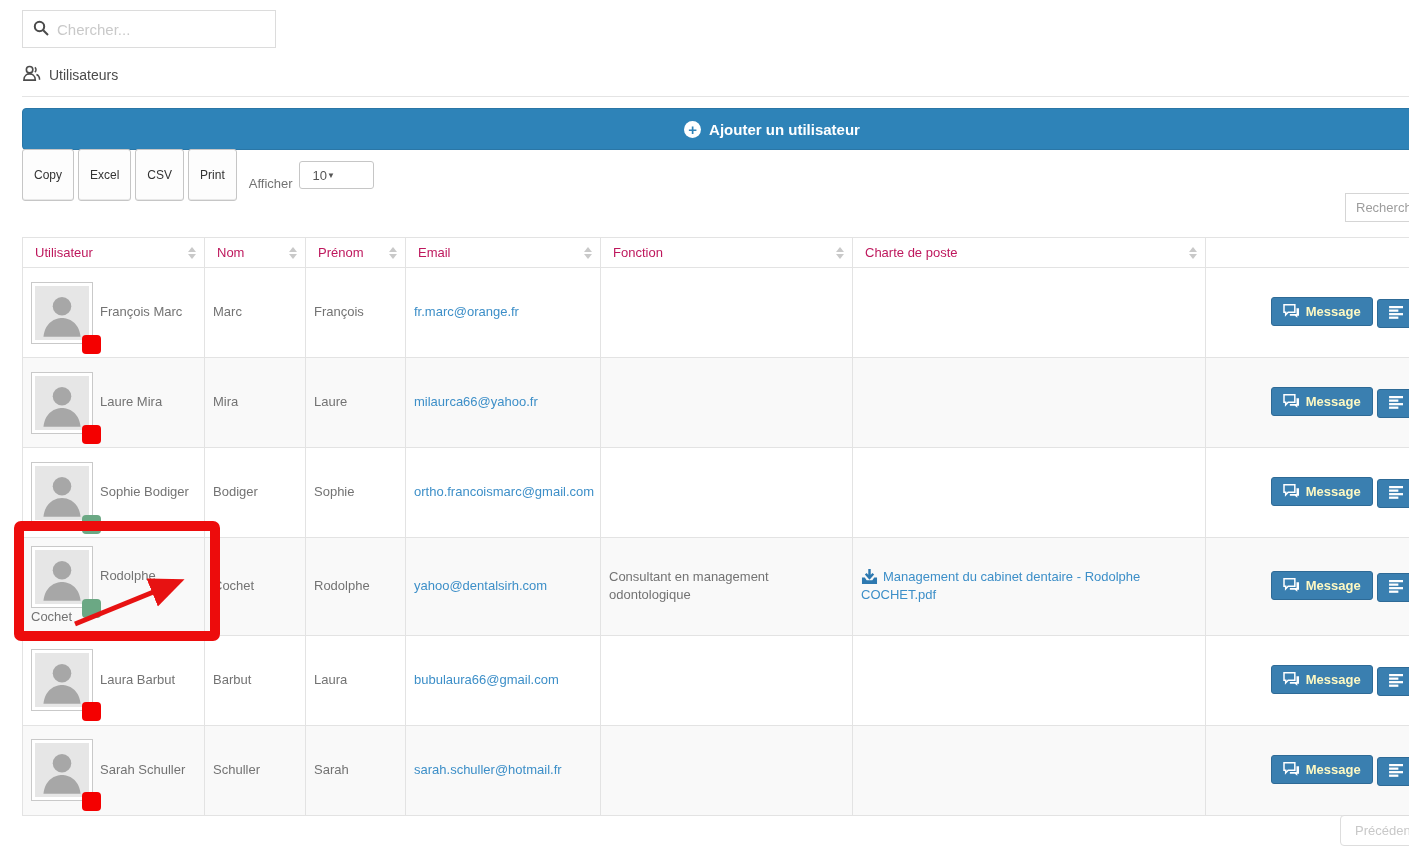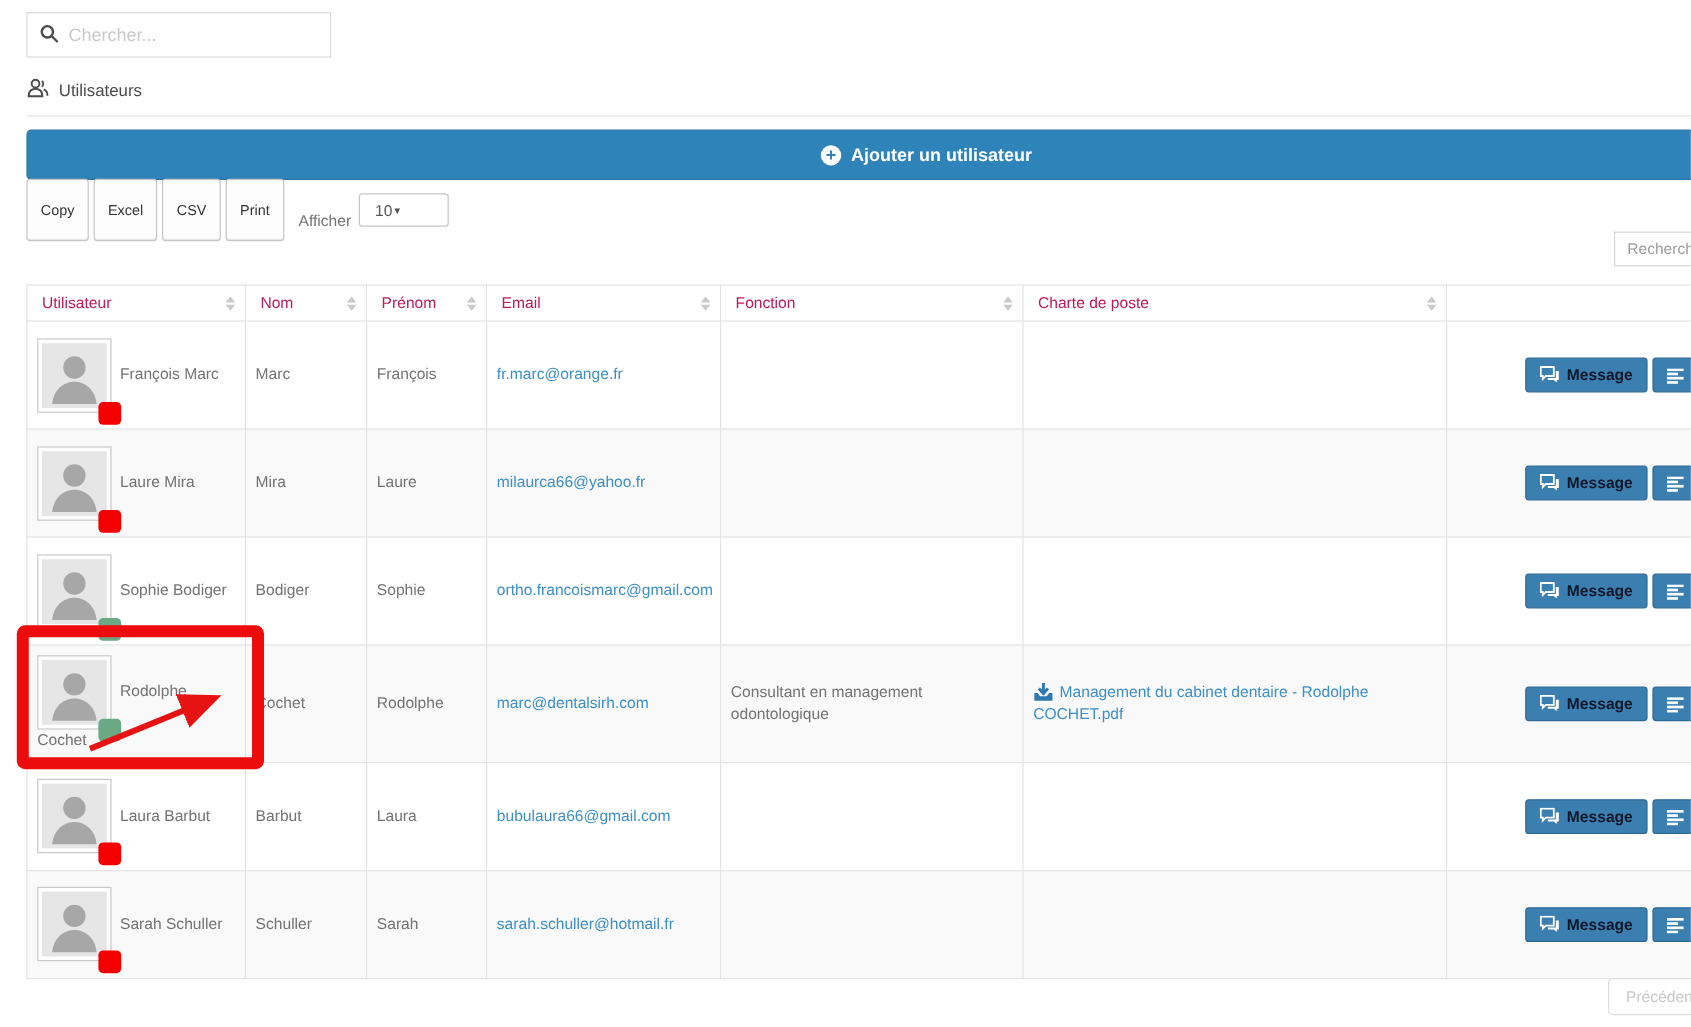--- a/index.html
+++ b/index.html
@@ -101,22 +101,22 @@
     position: absolute; right: -9px; bottom: -11px; width: 19px; height: 19px;
     border-radius: 4px;
   }
   .status-red { background: #f40000; }
   .status-green { background: #6ba884; }
   .user-name { margin-left: 7px; }
   .users a { color: #3d8fc8; text-decoration: none; }
   .dl-ic { vertical-align: -4px; margin-right: 5px; }
   .cell-actions { text-align: center; white-space: nowrap; }
   .act-btn {
-    display: inline-flex; align-items: flex-end; gap: 6px; background: #3a7fb0;
-    border: 1px solid #2e6a96; color: #0f172a; border-radius: 3px; padding: 6px 11px;
+    display: inline-flex; align-items: flex-start; gap: 6px; background: #3a7fb0;
+    border: 1px solid #2e6a96; color: #fef9c3; border-radius: 3px; padding: 6px 11px;
     font-size: 13px; font-weight: bold; font-family: inherit; margin: 0 2px;
   }
 
   
   .prev-btn {
     position: absolute; left: 1340px; top: 815px; width: 120px; height: 31px;
     background: #fff; border: 1px solid #ddd; border-radius: 4px;
     color: #c8c8c8; font-size: 13px; text-align: left; padding-left: 14px; font-family: inherit;
   }
 
@@ -283,21 +283,21 @@
               <span>Assigner</span>
             </button></td>
   </tr>
         <tr>
     <td class="cell-user"><span class="avatar-wrap"><svg viewBox="0 0 64 64">
                 <circle cx="32" cy="24" r="11" fill="#a7a7a7"></circle>
                 <path d="M10 60 C12 43 24 38 32 38 C40 38 52 43 54 60 Z" fill="#a7a7a7"></path>
               </svg><span class="status-sq status-green"></span></span><span class="user-name">Rodolphe<br>Cochet</span></td>
     <td>Cochet</td>
     <td>Rodolphe</td>
-    <td><a href="#">marc@dentalsirh.com</a></td>
+    <td><a href="#">yahoo@dentalsirh.com</a></td>
     <td>Consultant en management odontologique</td>
     <td><span><svg class="dl-ic" width="17" height="16" viewBox="0 0 18 17">
                 <path d="M9 0 L9 8 M5 5 L9 9.5 L13 5" stroke="#2e79b0" stroke-width="2.6" fill="none"></path>
                 <path d="M1 9 L4 9 L6 12 L12 12 L14 9 L17 9 L17 16 L1 16 Z" fill="#2e79b0"></path>
               </svg><a href="#">Management du cabinet dentaire - Rodolphe COCHET.pdf</a></span></td>
     <td class="cell-actions"><button class="act-btn clickable">
               <svg width="17" height="15" viewBox="0 0 20 18">
                 <path d="M1 1 H14 V10 H6 L3 13 V10 H1 Z" fill="none" stroke="#fff" stroke-width="1.8"></path>
                 <path d="M16 5 H19 V14 H17 V16.5 L14 14 H8 V12 H16 Z" fill="#fff"></path>
               </svg>

